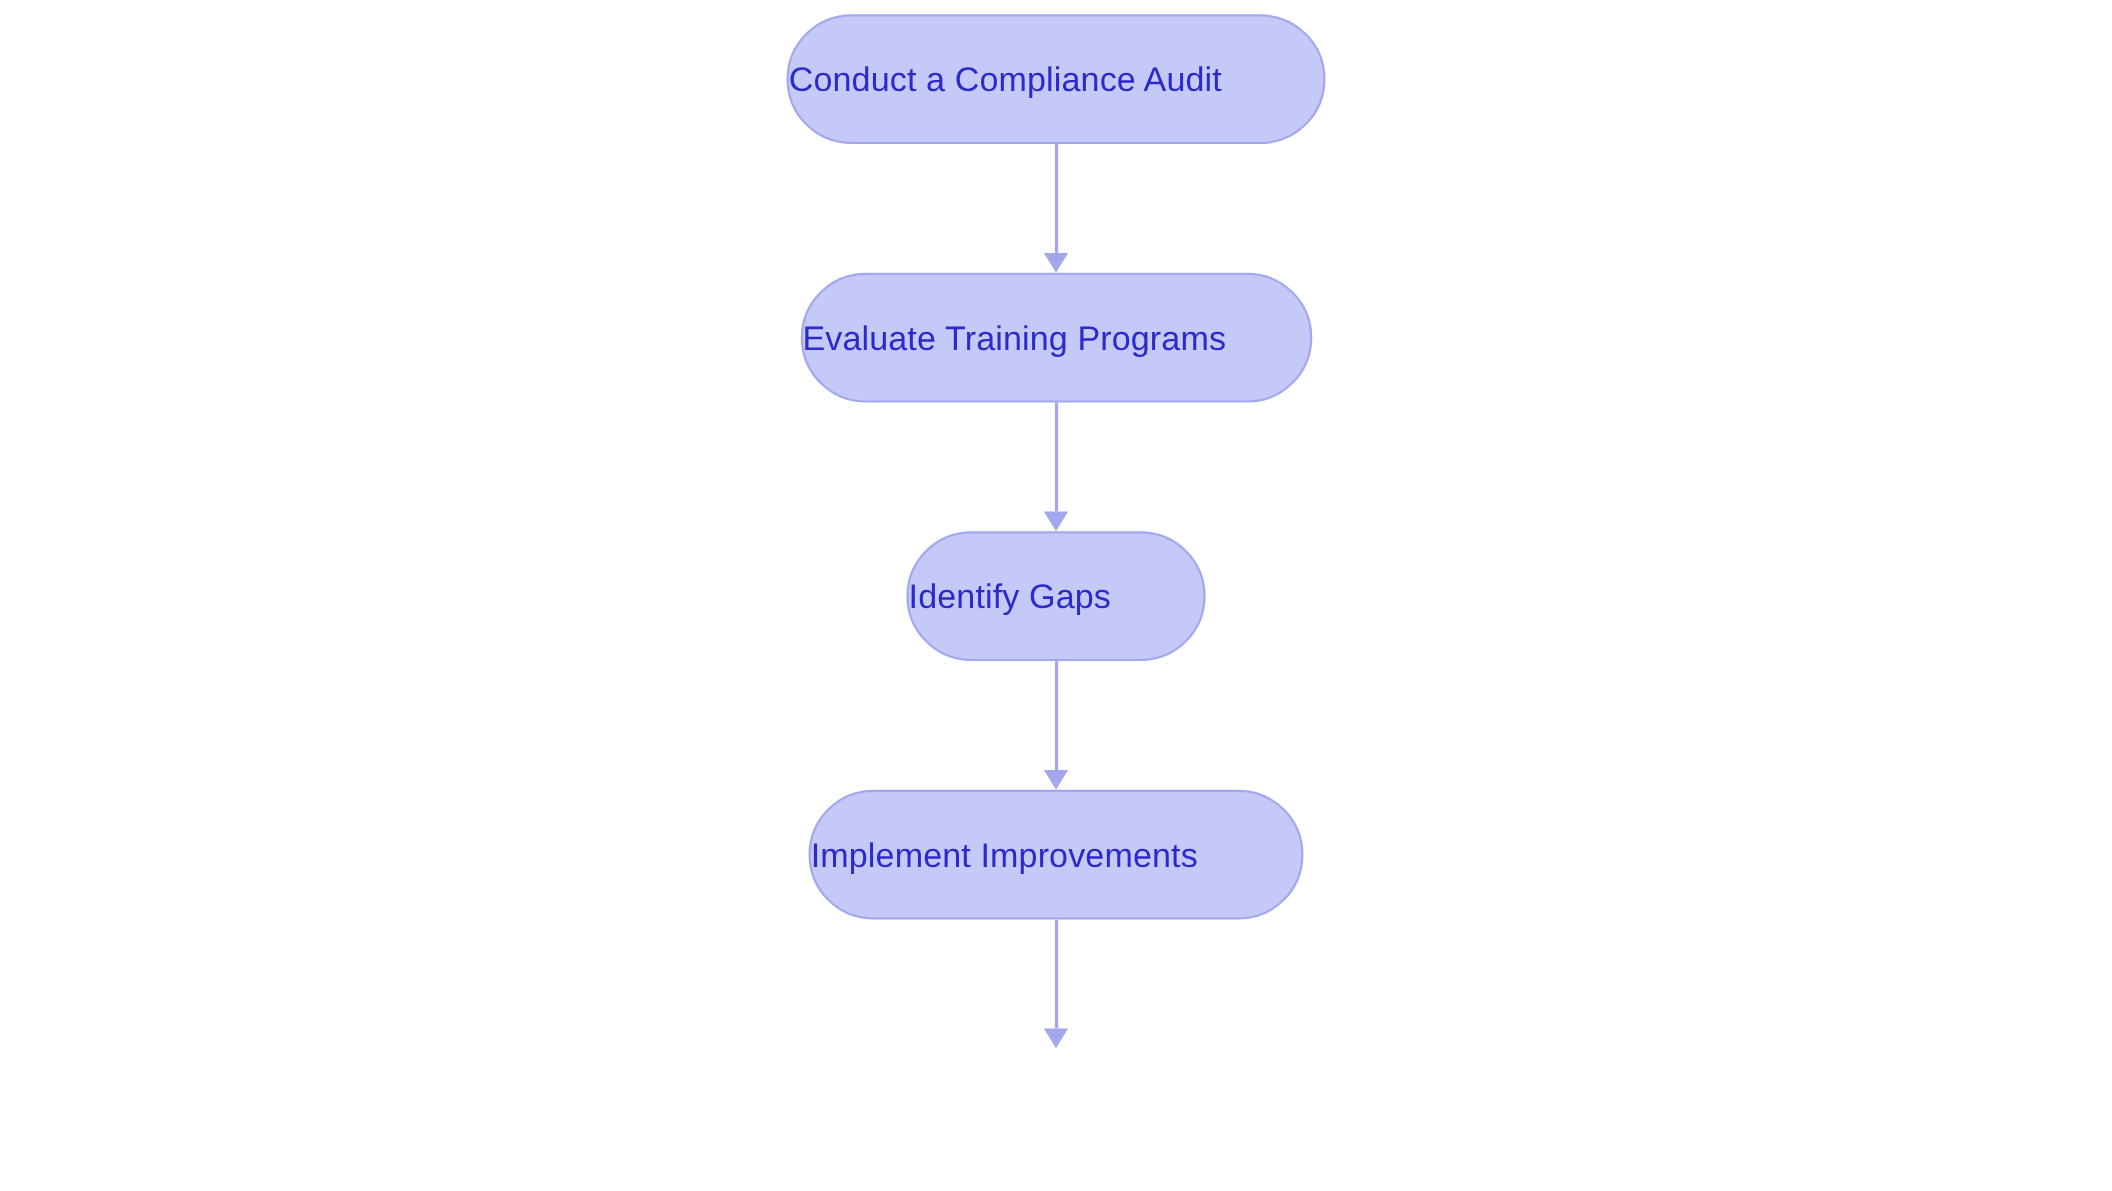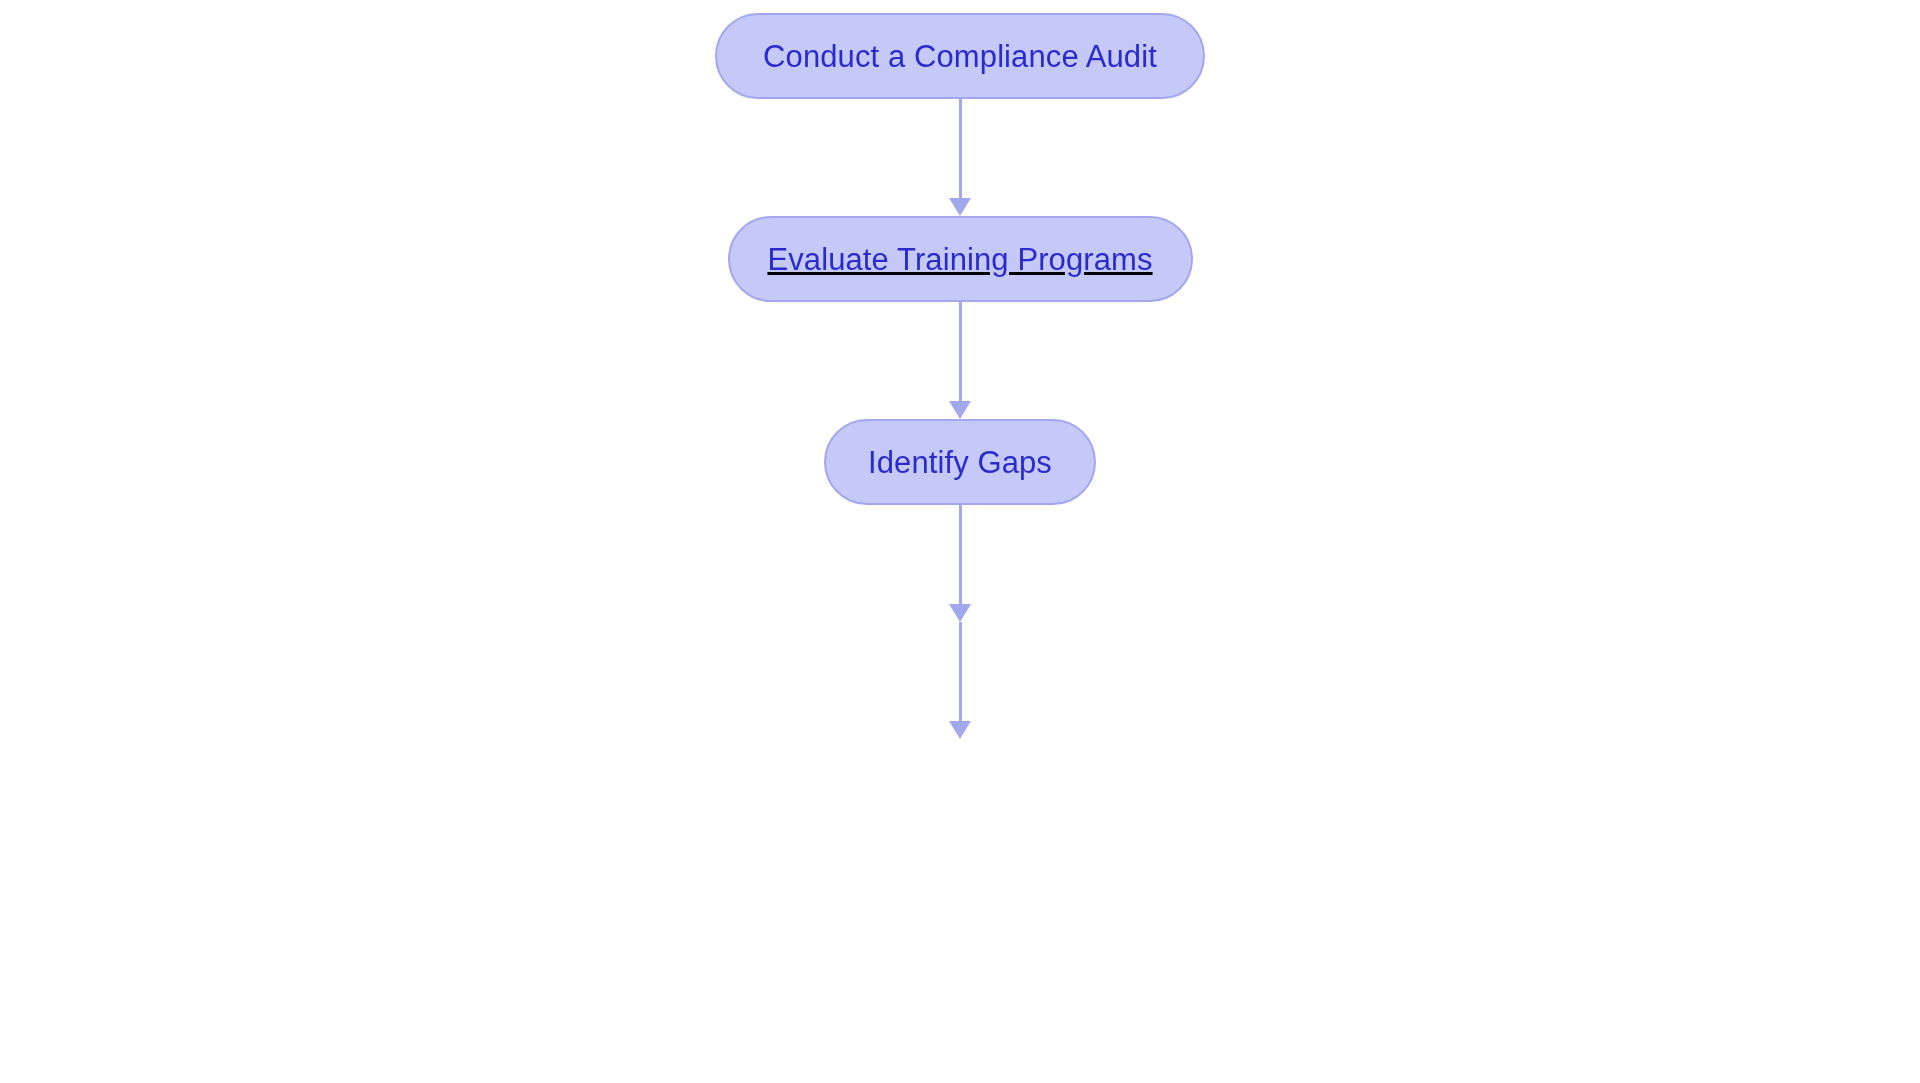--- a/index.html
+++ b/index.html
@@ -22,42 +22,41 @@
     background: #ffffff;
     display: flex;
     flex-direction: column;
     align-items: center;
   }
 
   
   .node {
     position: relative;
     box-sizing: border-box;
-    height: 86px;
+    height: 118px;
     border-radius: 59px;
     background: #c5c9f7;
     border: 2px solid #a3a8ee;
     display: flex;
     align-items: center;
-    justify-content: center;
     flex: none;
   }
   .node-label {
     font-family: "Liberation Sans", sans-serif;
     font-size: 31px;
     font-weight: 400;
     color: #2a2acd;
     letter-spacing: 0.1px;
     white-space: nowrap;
     line-height: 1;
   }
 
   
   .w-n0 { width: 490px; }
-  .w-n1 { width: 465px; text-decoration: underline; }
+  .w-n1 { width: 465px; }
   .w-n2 { width: 272px; }
   .w-n3 { width: 450px; }
   .w-n4 { width: 405px; }
 
   
   .connector {
     position: relative;
     width: 24px;
     height: 117px;
     flex: none;
@@ -110,20 +109,23 @@
 
   <div class="node w-n2">
     <span class="node-label">Identify Gaps</span>
   </div>
 
   <div class="connector">
     <div class="connector-line"></div>
     <div class="connector-arrowhead"></div>
   </div>
 
+  <div class="node w-n3">
+    <span class="node-label">Implement Improvements</span>
+  </div>
 
   <div class="connector">
     <div class="connector-line"></div>
     <div class="connector-arrowhead"></div>
   </div>
 
 
 </div>
 
 </body></html>

